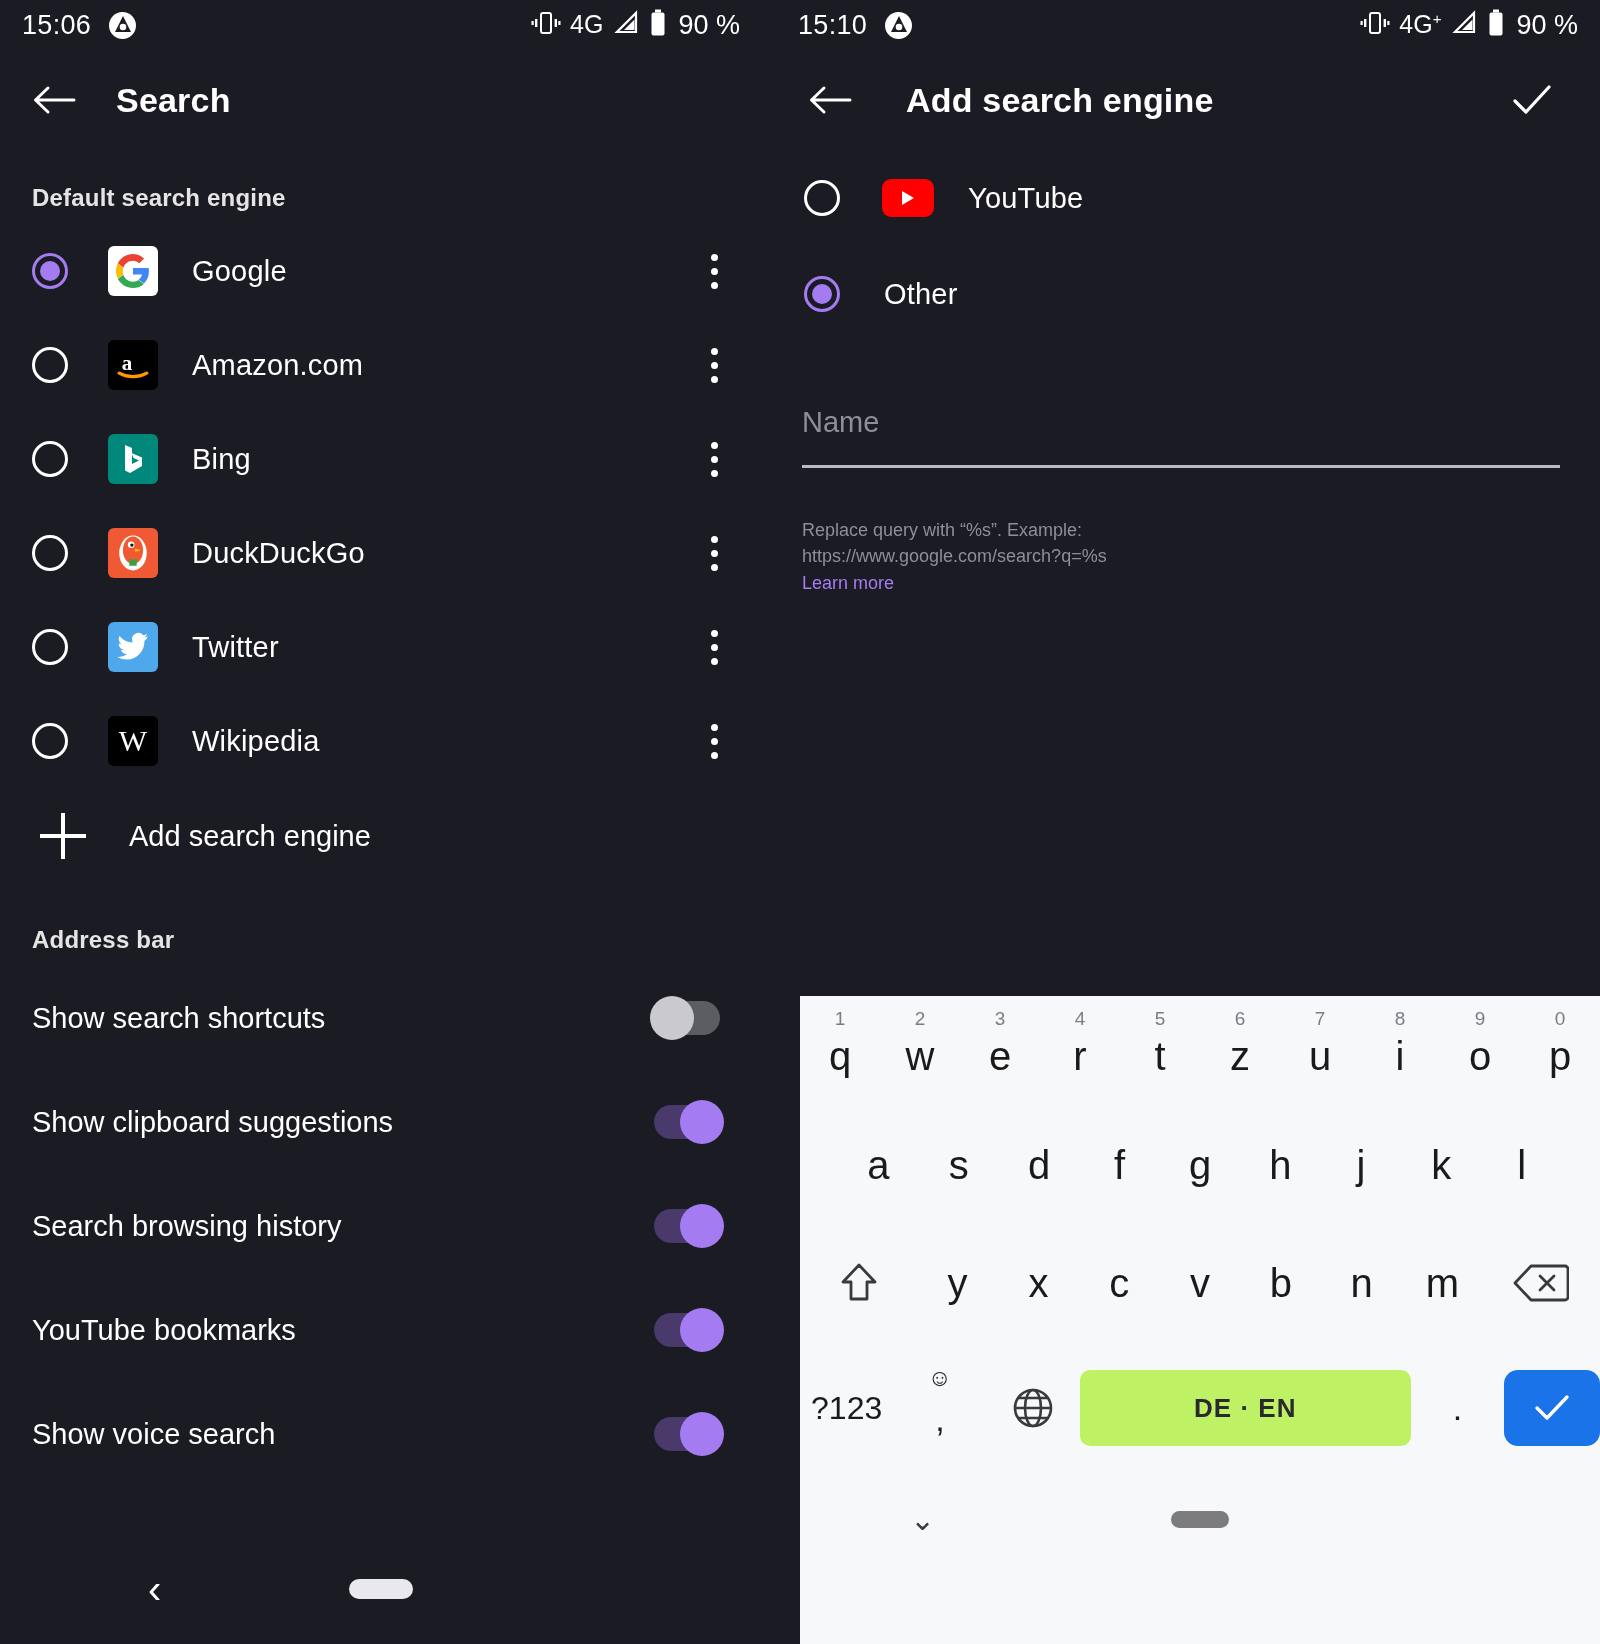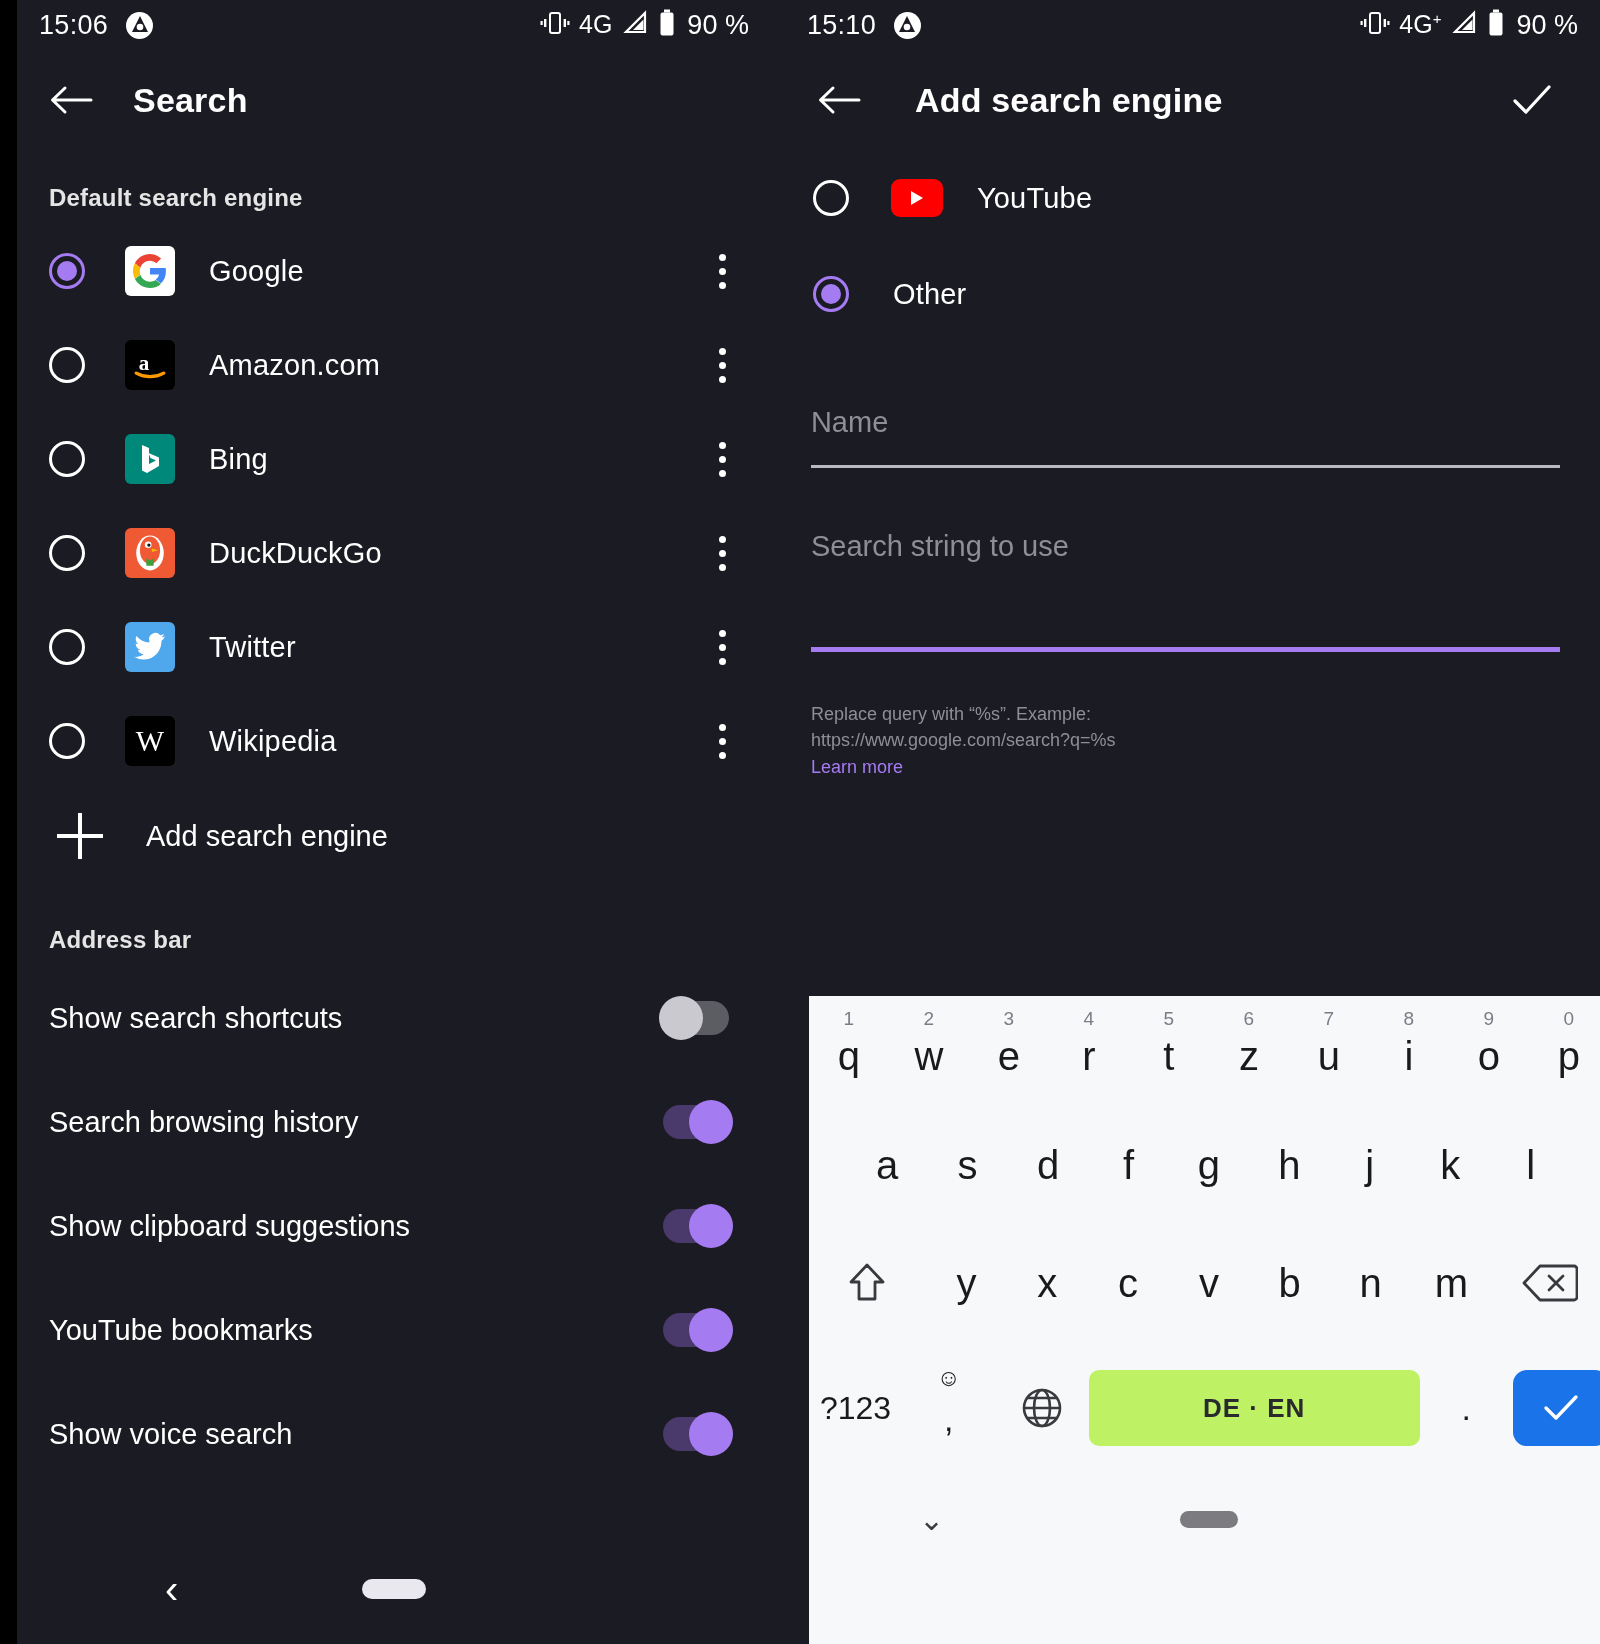--- a/index.html
+++ b/index.html
@@ -6,21 +6,21 @@
   html, body {
     width: 1600px; height: 1644px;
     background: #000;
     font-family: "Liberation Sans", sans-serif;
     overflow: hidden;
   }
   .screens { display: flex; width: 1600px; height: 1644px; }
 
   
   .panel { position: relative; height: 1644px; background: #1b1b23; overflow: hidden; }
-  .panel-left  { width: 762px; margin-left: 17px; }
+  .panel-left  { width: 762px; }
   .panel-right { width: 838px; }
 
   
   .statusbar {
     height: 50px; display: flex; align-items: center;
     padding: 0 22px; color: #ffffff;
   }
   .sb-time { font-size: 27px; font-weight: 400; letter-spacing: .3px; }
   .sb-appicon {
     width: 27px; height: 27px; border-radius: 50%;
@@ -305,27 +305,27 @@
 
     <div class="section-head" style="padding-top:42px;">Address bar</div>
 
     <div class="toggle-row">
       <span class="toggle-label">Show search shortcuts</span>
       <span class="switch off">
           <span class="knob"></span>
         </span>
     </div>
     <div class="toggle-row">
-      <span class="toggle-label">Search browsing history</span>
+      <span class="toggle-label">Show clipboard suggestions</span>
       <span class="switch on">
           <span class="knob"></span>
         </span>
     </div>
     <div class="toggle-row">
-      <span class="toggle-label">Show clipboard suggestions</span>
+      <span class="toggle-label">Search browsing history</span>
       <span class="switch on">
           <span class="knob"></span>
         </span>
     </div>
     <div class="toggle-row">
       <span class="toggle-label">YouTube bookmarks</span>
       <span class="switch on">
           <span class="knob"></span>
         </span>
     </div>
@@ -405,24 +405,20 @@
     </div>
 
     <div class="engine-row" style="padding-left:42px;height:96px;text-align:center;">
       <span class="radio checked"></span>
       <span class="engine-label" style="margin-left:44px;">Other</span>
     </div>
 
     <div class="form">
       <div class="field">
         <div class="flabel">Name</div>
-        <div class="line"></div>
-      </div>
-      <div class="field tall focused" style="margin-top:62px;">
-        <div class="flabel">Search string to use</div>
         <div class="line"></div>
       </div>
       <div class="helper">
         <span>Replace query with “%s”. Example:</span><br>
         <span>https://www.google.com/search?q=%s</span>
         <span class="learn">Learn more</span>
       </div>
     </div>
 
     <div class="keyboard">

